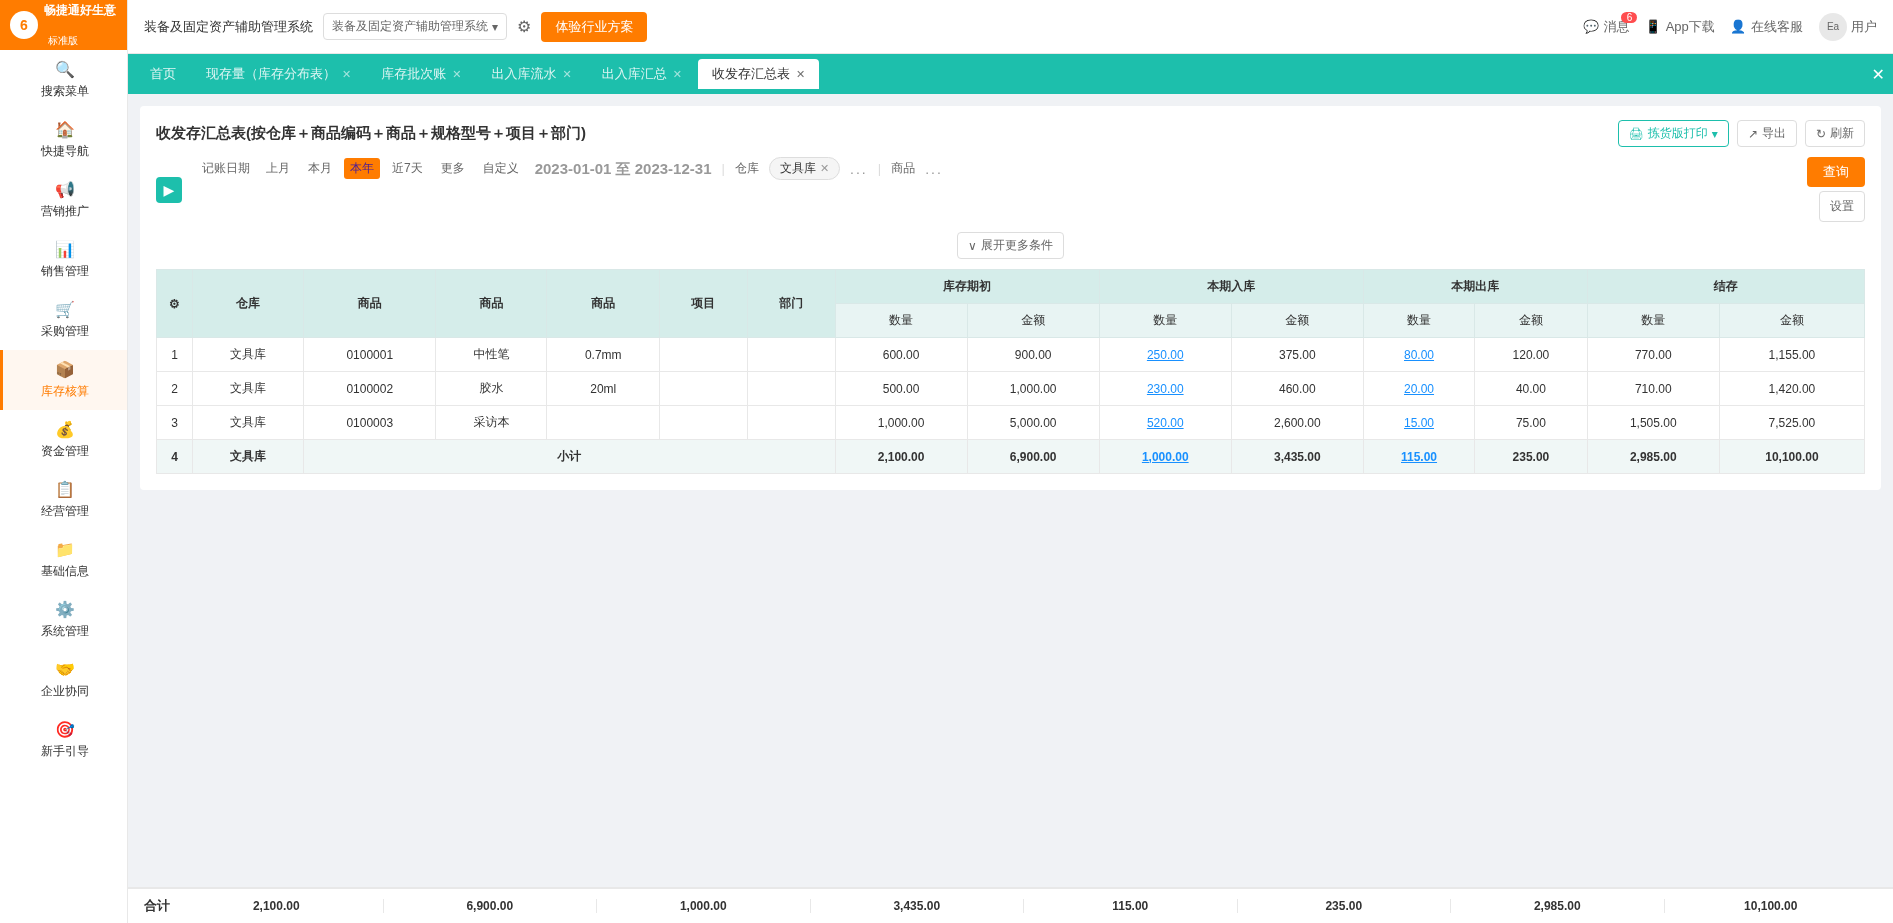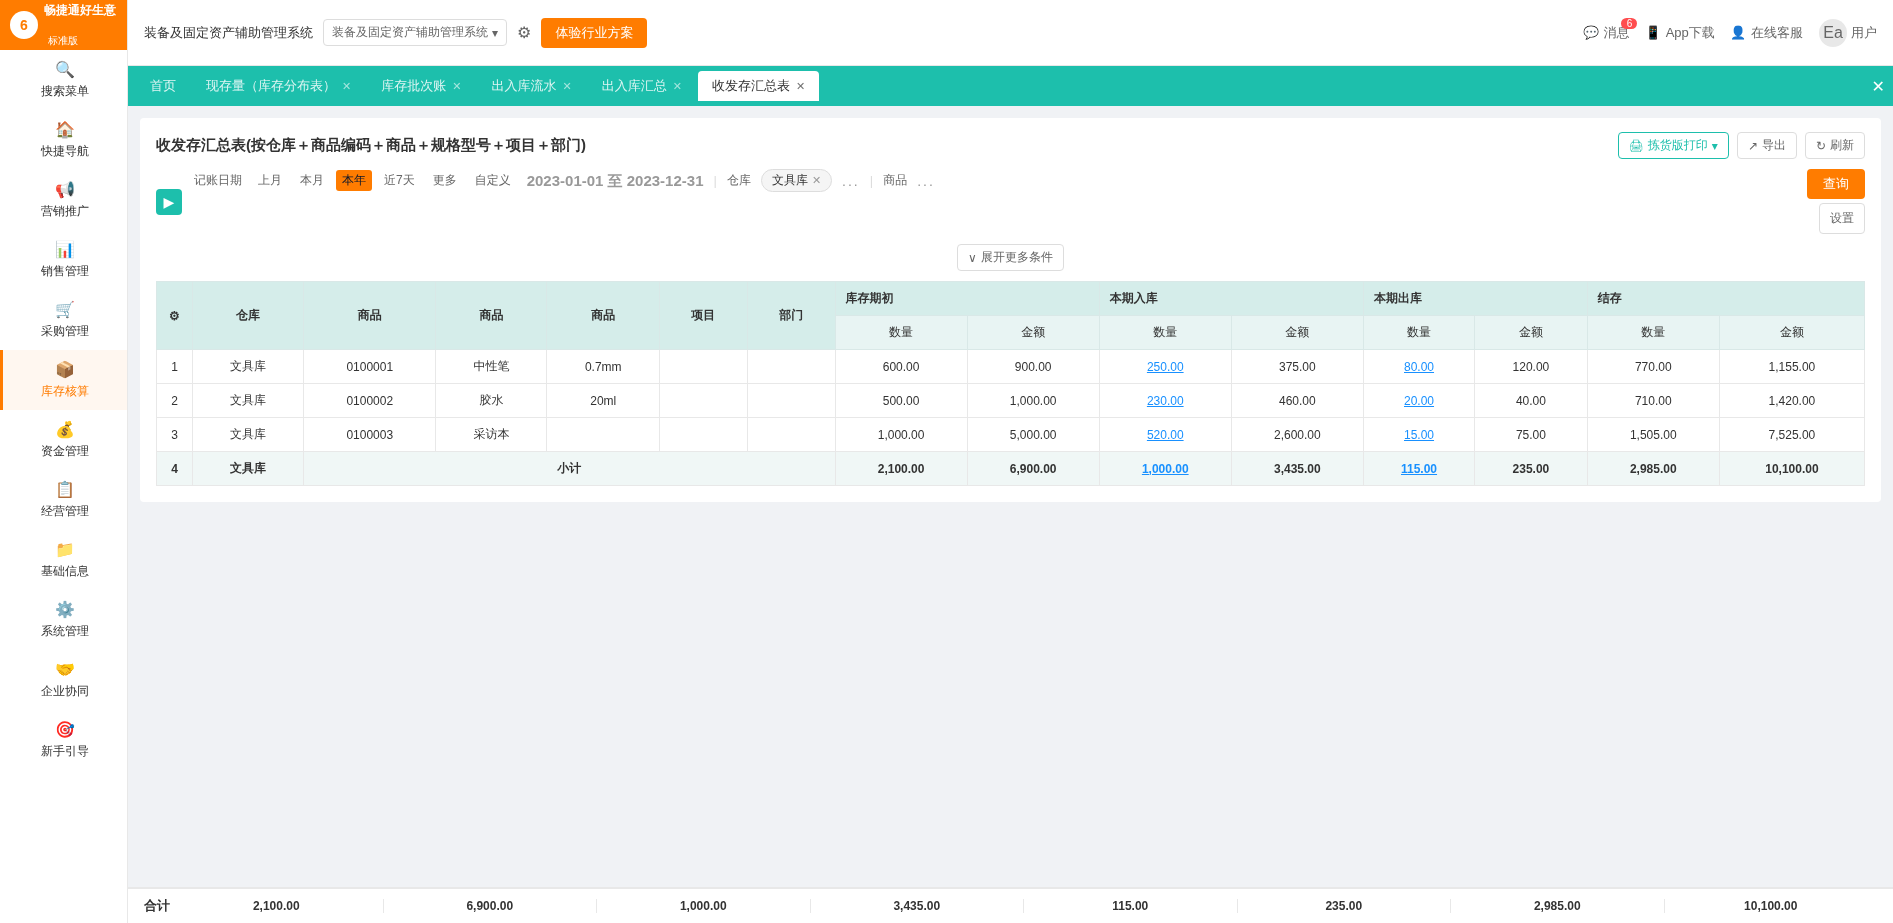--- a/index.html
+++ b/index.html
@@ -11,29 +11,29 @@
     .sidebar-logo-icon { width: 28px; height: 28px; background: #fff; border-radius: 50%; display: flex; align-items: center; justify-content: center; color: #ff7c00; font-weight: bold; font-size: 14px; }
     .sidebar-tag { background: #ff7c00; color: #fff; font-size: 10px; padding: 1px 4px; border-radius: 2px; margin-top: 14px; display: inline-block; }
     .sidebar-item { display: flex; flex-direction: column; align-items: center; padding: 10px 0; cursor: pointer; color: #333; font-size: 12px; gap: 4px; border-left: 3px solid transparent; }
     .sidebar-item.active { background: #fff7f0; color: #ff7c00; border-left-color: #ff7c00; }
     .sidebar-item-icon { font-size: 16px; }
 
     
     .main { flex: 1; display: flex; flex-direction: column; overflow: hidden; }
 
     
-    .topbar { height: 66px; background: #fff; display: flex; align-items: center; padding: 0 16px; border-bottom: 1px solid #e8e8e8; gap: 10px; }
+    .topbar { height: 54px; background: #fff; display: flex; align-items: center; padding: 0 16px; border-bottom: 1px solid #e8e8e8; gap: 10px; }
     .topbar-title { font-size: 13px; color: #333; flex: 0 0 auto; }
     .topbar-dropdown { border: 1px solid #ddd; border-radius: 4px; padding: 4px 8px; font-size: 12px; color: #666; cursor: pointer; display: flex; align-items: center; gap: 4px; }
     .topbar-gear { font-size: 16px; color: #666; cursor: pointer; }
     .topbar-trial-btn { background: #ff7c00; color: #fff; border: none; border-radius: 4px; padding: 6px 14px; font-size: 13px; cursor: pointer; }
     .topbar-right { margin-left: auto; display: flex; align-items: center; gap: 16px; color: #666; font-size: 13px; }
     .topbar-right-item { display: flex; align-items: center; gap: 4px; cursor: pointer; position: relative; }
     .badge { background: #ff4d4f; color: #fff; font-size: 10px; border-radius: 8px; padding: 0 4px; min-width: 16px; text-align: center; position: absolute; top: -6px; right: -8px; }
-    .user-avatar { width: 28px; height: 28px; background: #e8e8e8; border-radius: 50%; display: flex; align-items: center; justify-content: center; font-size: 16px; color: #666; overflow: hidden; }
+    .user-avatar { width: 28px; height: 28px; background: #e8e8e8; border-radius: 50%; display: flex; align-items: center; justify-content: center; font-size: 10px; color: #666; overflow: hidden; }
 
     
     .tabs { background: #1dbfac; display: flex; align-items: center; height: 40px; padding: 0 8px; gap: 2px; }
     .tab { padding: 6px 14px; font-size: 13px; color: rgba(255,255,255,0.85); cursor: pointer; border-radius: 4px 4px 0 0; display: flex; align-items: center; gap: 6px; }
     .tab.active { background: #fff; color: #333; }
     .tab-close { font-size: 11px; color: inherit; opacity: 0.7; }
     .tabs-close-all { margin-left: auto; color: #fff; font-size: 16px; cursor: pointer; }
 
     
     .content { flex: 1; background: #f0f2f5; overflow-y: auto; padding: 12px; }
@@ -46,21 +46,21 @@
     .btn-print { border: 1px solid #1dbfac; color: #1dbfac; background: #fff; border-radius: 4px; padding: 4px 10px; font-size: 12px; cursor: pointer; display: flex; align-items: center; gap: 4px; }
     .btn-export { border: 1px solid #ddd; color: #666; background: #fff; border-radius: 4px; padding: 4px 10px; font-size: 12px; cursor: pointer; display: flex; align-items: center; gap: 4px; }
     .btn-refresh { border: 1px solid #ddd; color: #666; background: #fff; border-radius: 4px; padding: 4px 10px; font-size: 12px; cursor: pointer; display: flex; align-items: center; gap: 4px; }
 
     
     .filter-bar { padding: 10px 16px; display: flex; align-items: center; gap: 12px; flex-wrap: wrap; }
     .filter-toggle { width: 26px; height: 26px; background: #1dbfac; color: #fff; border: none; border-radius: 4px; cursor: pointer; font-size: 14px; display: flex; align-items: center; justify-content: center; }
     .filter-label { color: #666; font-size: 12px; white-space: nowrap; }
     .date-options { display: flex; gap: 6px; align-items: center; }
     .date-btn { font-size: 12px; color: #666; cursor: pointer; padding: 2px 6px; border-radius: 3px; }
-    .date-btn.active { background: #ff7c00; color: #0f172a; border-radius: 3px; }
+    .date-btn.active { background: #ff7c00; color: #4c1d95; border-radius: 3px; }
     .date-range { font-size: 15px; color: #999; margin-top: 2px; font-weight: bold; }
     .filter-divider { color: #ddd; }
     .warehouse-tag { background: #f5f5f5; border: 1px solid #ddd; border-radius: 12px; padding: 2px 10px; font-size: 12px; color: #333; display: flex; align-items: center; gap: 4px; }
     .warehouse-tag-close { color: #999; cursor: pointer; font-size: 11px; }
     .filter-dots { color: #999; cursor: pointer; font-size: 14px; letter-spacing: 2px; }
     .btn-query { background: #ff7c00; color: #fff; border: none; border-radius: 4px; padding: 6px 16px; font-size: 13px; cursor: pointer; }
     .btn-settings { border: 1px solid #ddd; color: #666; background: #fff; border-radius: 4px; padding: 6px 10px; font-size: 12px; cursor: pointer; }
     .expand-btn { border: 1px solid #ddd; color: #666; background: #fff; border-radius: 4px; padding: 4px 10px; font-size: 12px; cursor: pointer; display: flex; align-items: center; gap: 4px; }
 
     
@@ -76,21 +76,21 @@
     
     .table-footer { background: #fff; border-top: 2px solid #e8e8e8; padding: 8px 16px; display: flex; align-items: center; }
     .footer-label { color: #333; font-weight: bold; }
     .footer-values { display: flex; gap: 0; flex: 1; }
     .footer-val { flex: 1; text-align: center; font-size: 12px; color: #333; font-weight: bold; padding: 0 10px; border-right: 1px solid #e8e8e8; }
     .footer-val:last-child { border-right: none; }
 
     .filter-section { display: flex; align-items: flex-start; gap: 8px; flex: 1; }
     .filter-middle { flex: 1; display: flex; flex-direction: column; gap: 2px; }
     .filter-right-actions { display: flex; flex-direction: column; gap: 4px; align-items: flex-end; justify-content: flex-start; margin-left: auto; }
-    .th-group { text-align: left; }
+    .th-group { text-align: center; }
   </style>
 </head>
 <body>
 
 <div class="sidebar">
   <div class="sidebar-logo">
     <div class="sidebar-logo-icon">6</div>
     <div>
       <div style="color:#fff;font-size:12px;font-weight:bold;">畅捷通好生意</div>
       <span class="sidebar-tag">标准版</span>
@@ -223,21 +223,21 @@
             <span>↻</span>
             <span>刷新</span>
           </button>
         </div>
       </div>
 
       <div class="filter-bar">
         <button class="filter-toggle">▶</button>
         <div class="filter-section">
           <div class="filter-middle">
-            <div style="display:flex;align-items:center;gap:10px;">
+            <div style="display:flex;align-items:center;gap:10px;margin-left:8px;">
               <span class="filter-label">记账日期</span>
               <div class="date-options">
                 <span class="date-btn">上月</span>
                 <span class="date-btn">本月</span>
                 <span class="date-btn active">本年</span>
                 <span class="date-btn">近7天</span>
                 <span class="date-btn">更多</span>
                 <span class="date-btn">自定义</span>
               </div>
               <div style="display:flex;flex-direction:column;">

